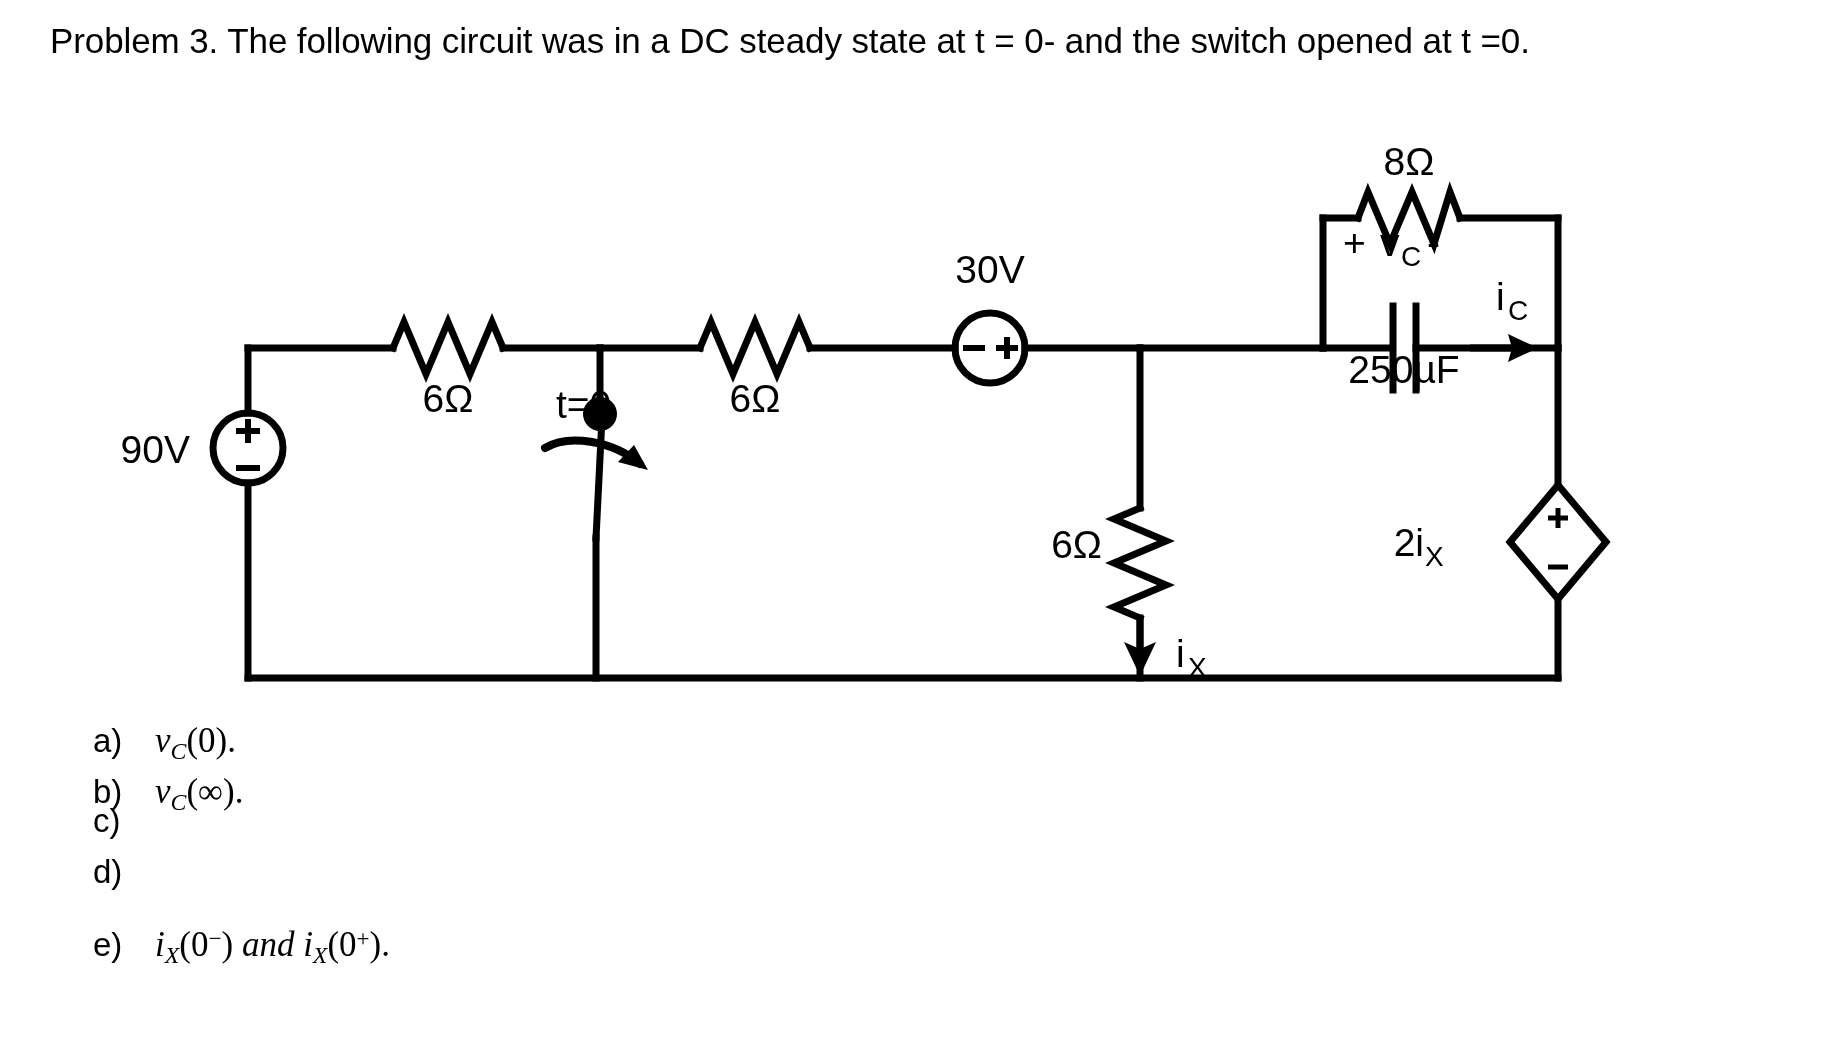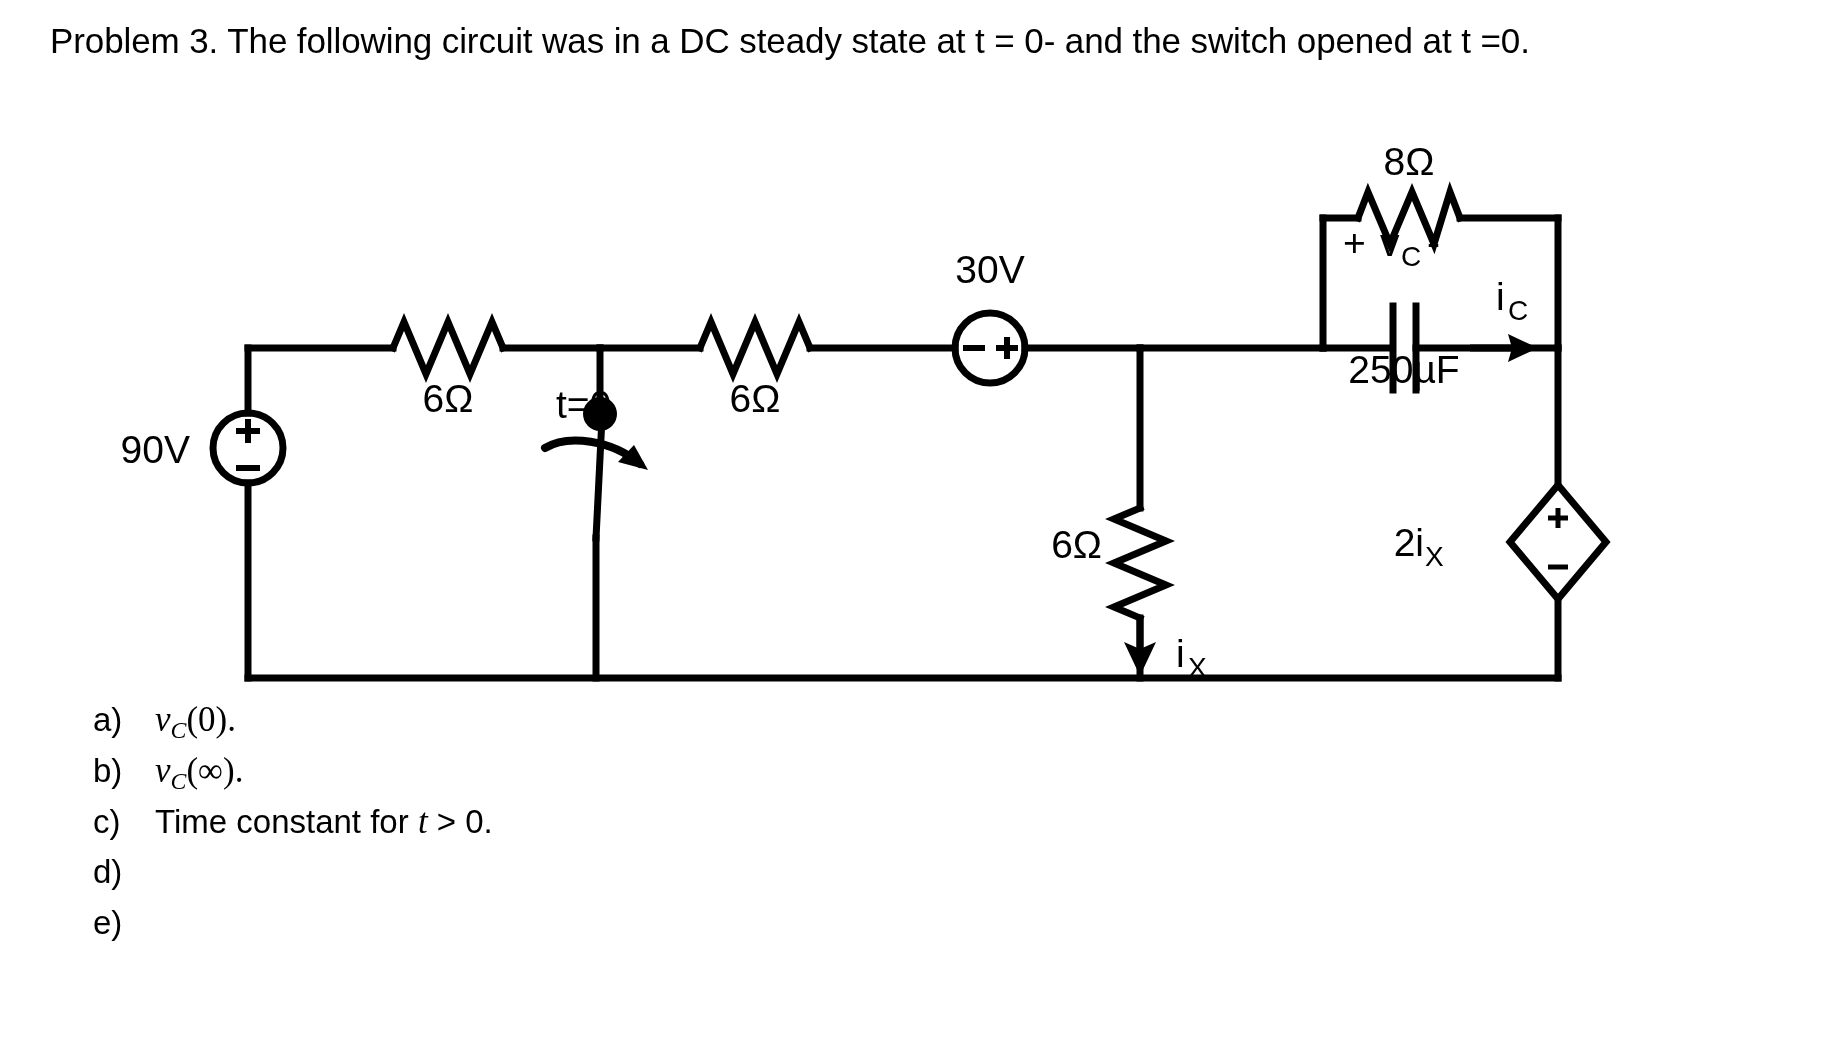--- a/index.html
+++ b/index.html
@@ -51,20 +51,21 @@
   .answer-marker {
     width: 62px;
     flex: 0 0 62px;
     font-family: "Liberation Sans", sans-serif;
     font-size: 33px;
   }
   .answer-text {
     font-family: "Liberation Serif", serif;
     font-size: 35px;
     white-space: nowrap;
+    margin-top: 21px;
   }
   .answer-text i { font-style: italic; }
   .sub {
     font-size: 0.68em;
     vertical-align: -0.28em;
     font-style: italic;
   }
   .sup {
     font-size: 0.66em;
     vertical-align: 0.42em;
@@ -223,26 +224,27 @@
 
   <div class="answer-row">
     <span class="answer-marker">b)</span>
     <span class="answer-text">
       <i>v<span class="sub">C</span></i>(∞).
     </span>
   </div>
 
   <div class="answer-row">
     <span class="answer-marker">c)</span>
-    <span class="answer-text" style="font-family:'Liberation Sans',sans-serif; font-size:33px;">
-      Time constant for <i style="font-family:'Liberation Serif',serif; font-size:35px;">t</i> &gt; 0.
+  </div>
+
+  <div class="answer-row">
+    <span class="answer-marker">d)</span>
+  </div>
+
+  <div class="answer-row">
+    <span class="answer-marker">e)</span>
+    <span class="answer-text">
+      <i>i<span class="sub">X</span></i>(0<span class="sup upr">−</span>) <i>and</i>
+      <i>i<span class="sub">X</span></i>(0<span class="sup upr">+</span>).
     </span>
   </div>
 
-  <div class="answer-row">
-    <span class="answer-marker">d)</span>
-  </div>
-
-  <div class="answer-row">
-    <span class="answer-marker">e)</span>
-  </div>
-
 </div>
 
 </body></html>

